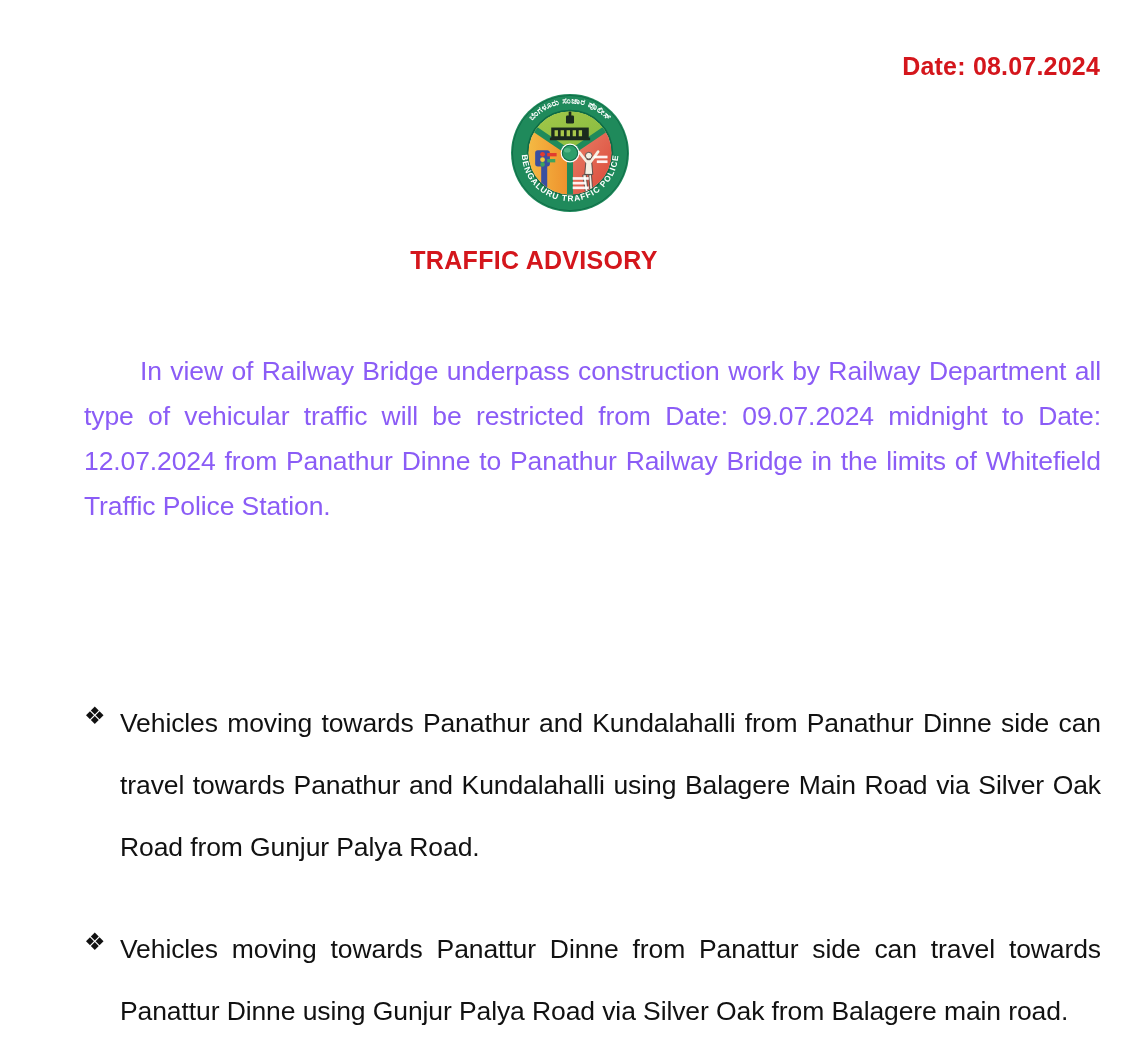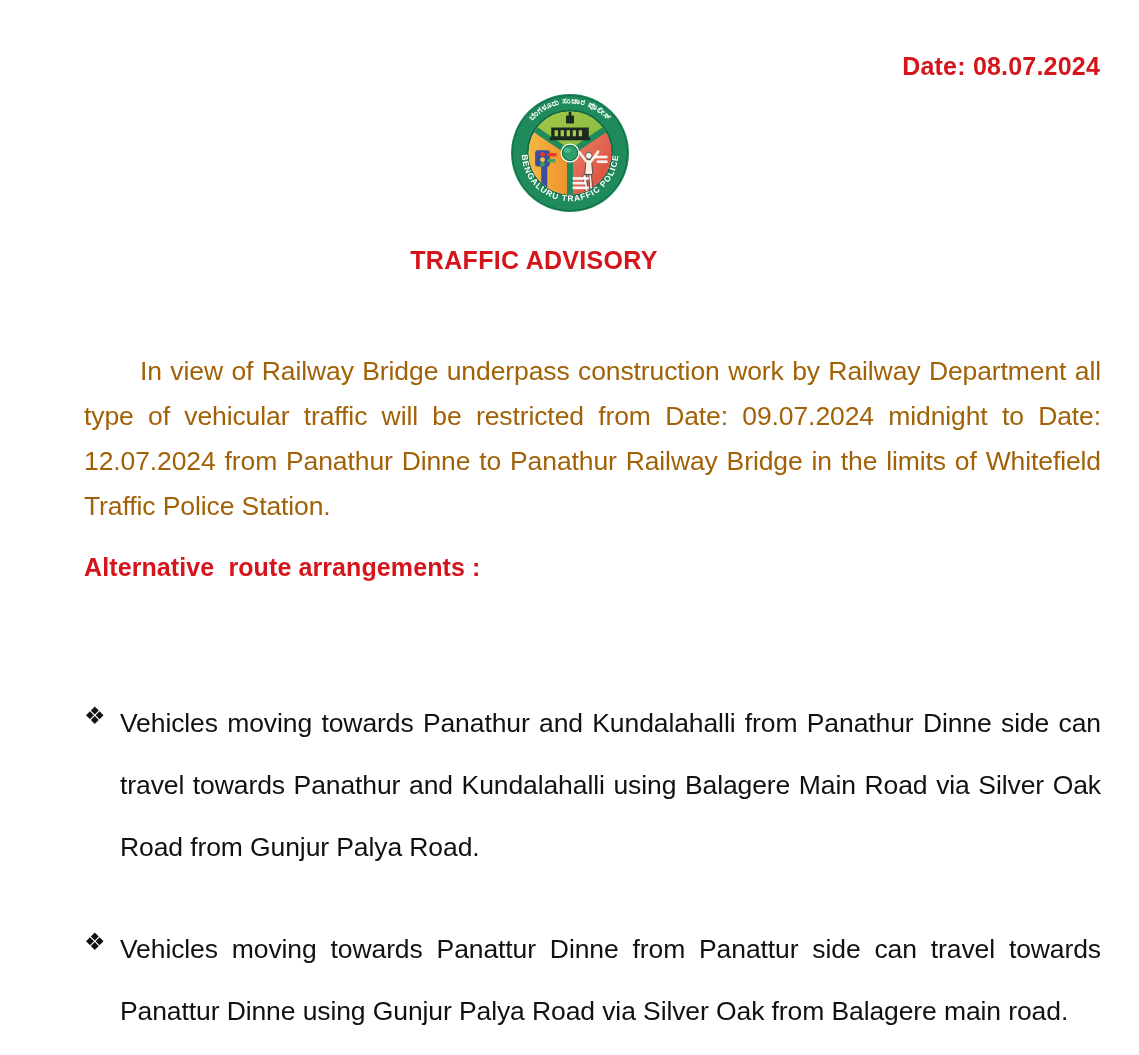--- a/index.html
+++ b/index.html
@@ -68,21 +68,21 @@
     position: absolute;
     top: 349px;
     left: 84px;
     width: 1017px;
   }
   .para {
     font-size: 26.5px;
     line-height: 45px;
     text-align: justify;
     text-justify: inter-word;
-    color: #a16207;
+    color: #8b5cf6;
     margin: 0;
     font-weight: 350;
     letter-spacing: -0.1px;
   }
   .para .indent {
     display: inline-block;
     width: 56px;
   }
 
   
@@ -245,21 +245,20 @@
       </text>
     </svg>
   </div>
 
   <div class="advisory-title">TRAFFIC ADVISORY</div>
 
   <div class="body-block">
     <p class="para"><span class="indent"></span><span>In view of Railway Bridge underpass construction work by Railway Department  all type of vehicular traffic will be restricted from   Date: 09.07.2024 midnight to Date: 12.07.2024  from Panathur Dinne to Panathur Railway Bridge in the limits of Whitefield Traffic Police Station.</span></p>
   </div>
 
-  <div class="sub-heading">Alternative  route arrangements :</div>
 
   <div class="bullets">
     <div class="bullet-item">
       <span class="bullet-mark">❖</span>
       <div class="bullet-text">Vehicles moving towards Panathur and Kundalahalli from Panathur Dinne side can travel towards Panathur and Kundalahalli using Balagere Main Road via Silver Oak Road from Gunjur Palya Road.</div>
     </div>
     <div class="bullet-item">
       <span class="bullet-mark">❖</span>
       <div class="bullet-text">Vehicles moving towards Panattur Dinne from Panattur side can travel towards Panattur Dinne using Gunjur Palya Road via Silver Oak from Balagere main road.</div>
     </div>

